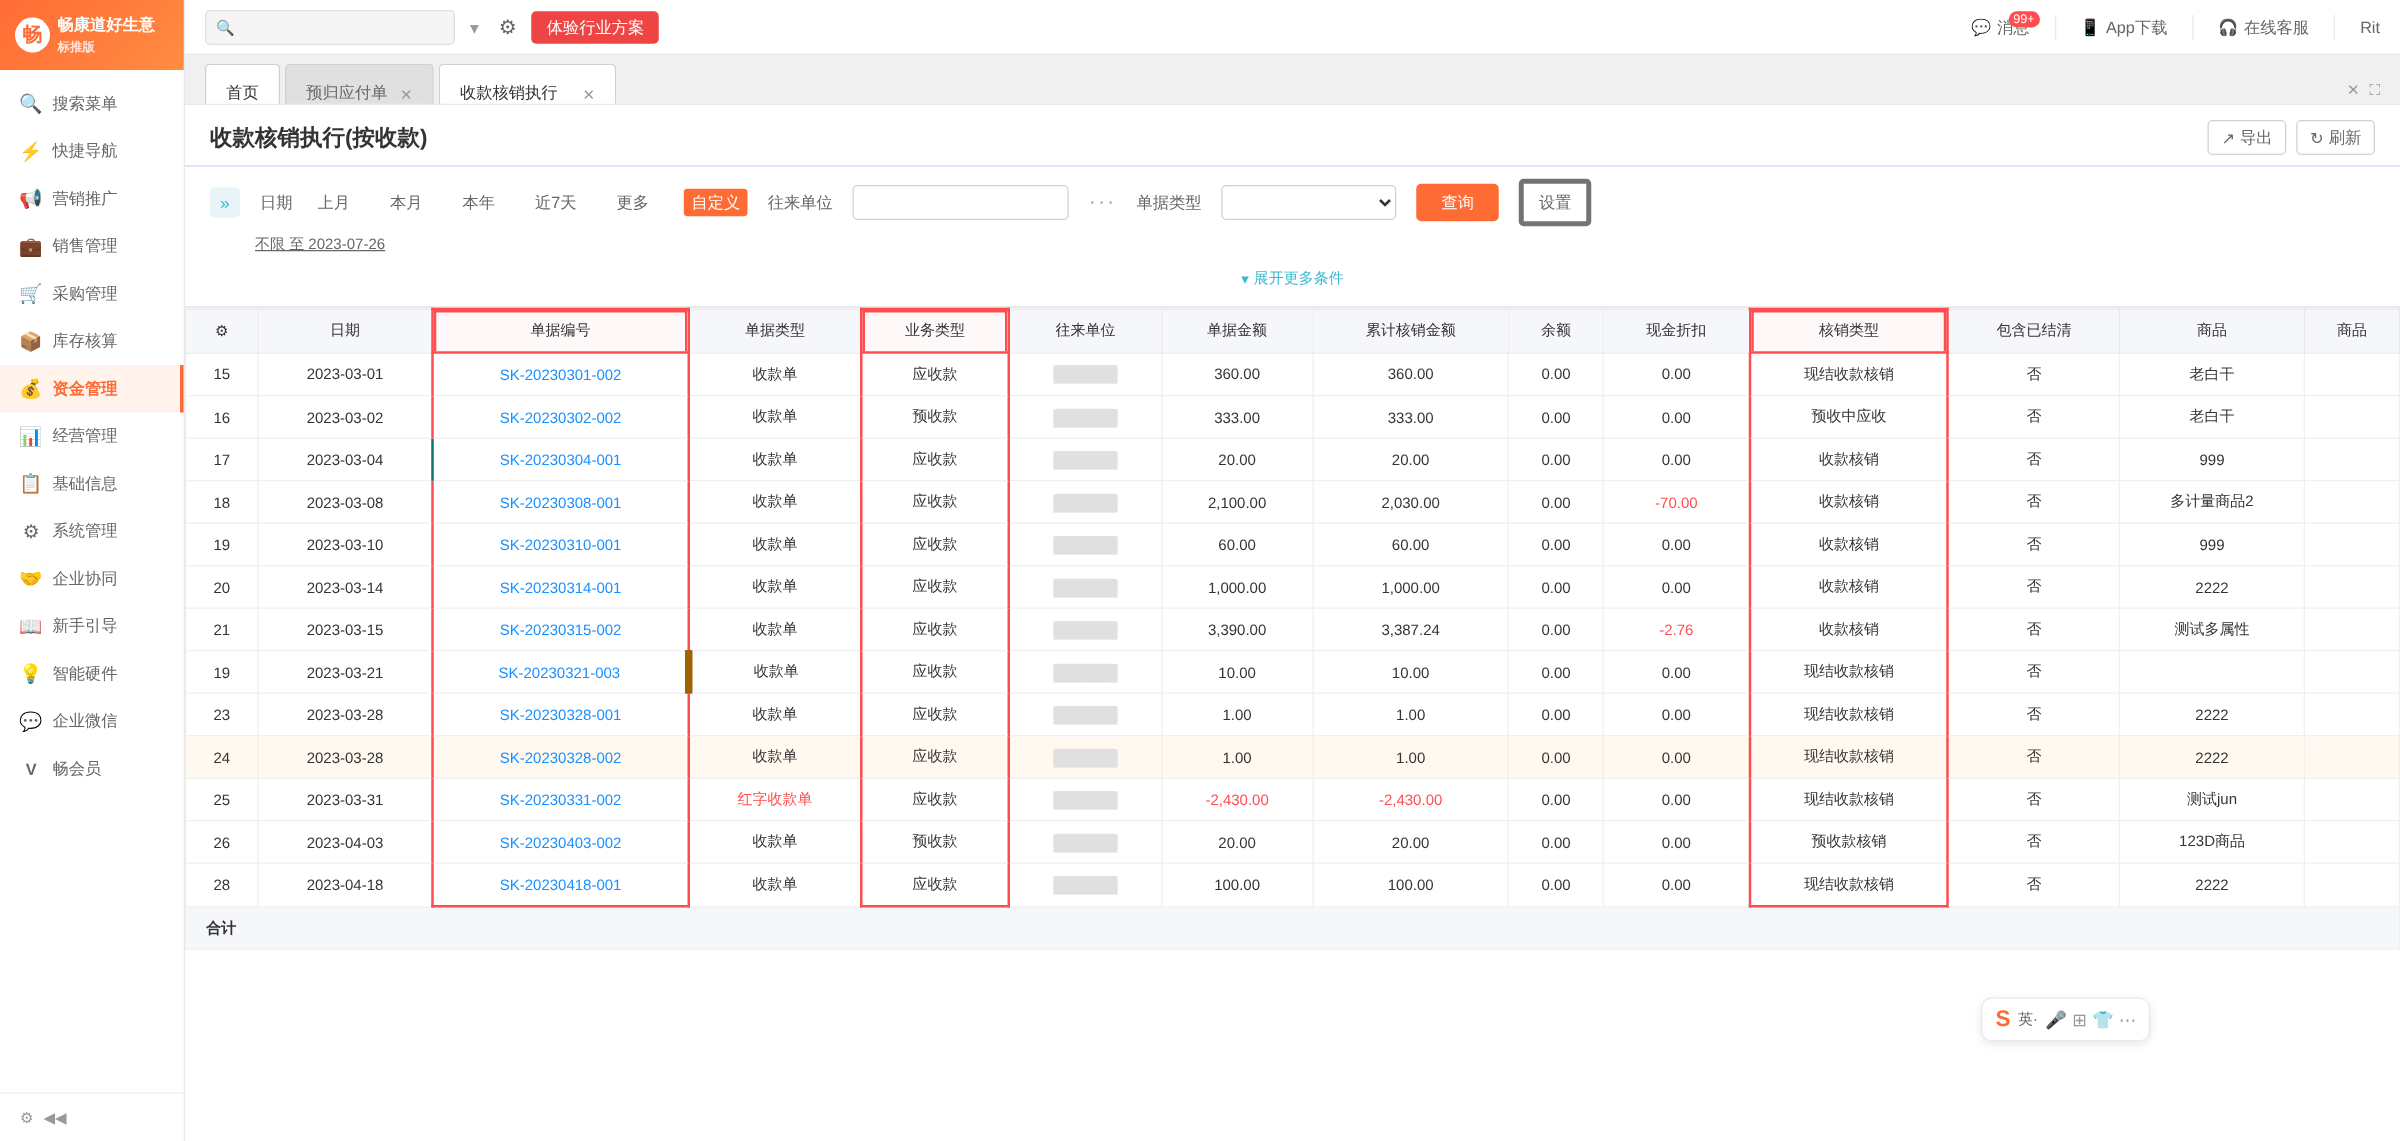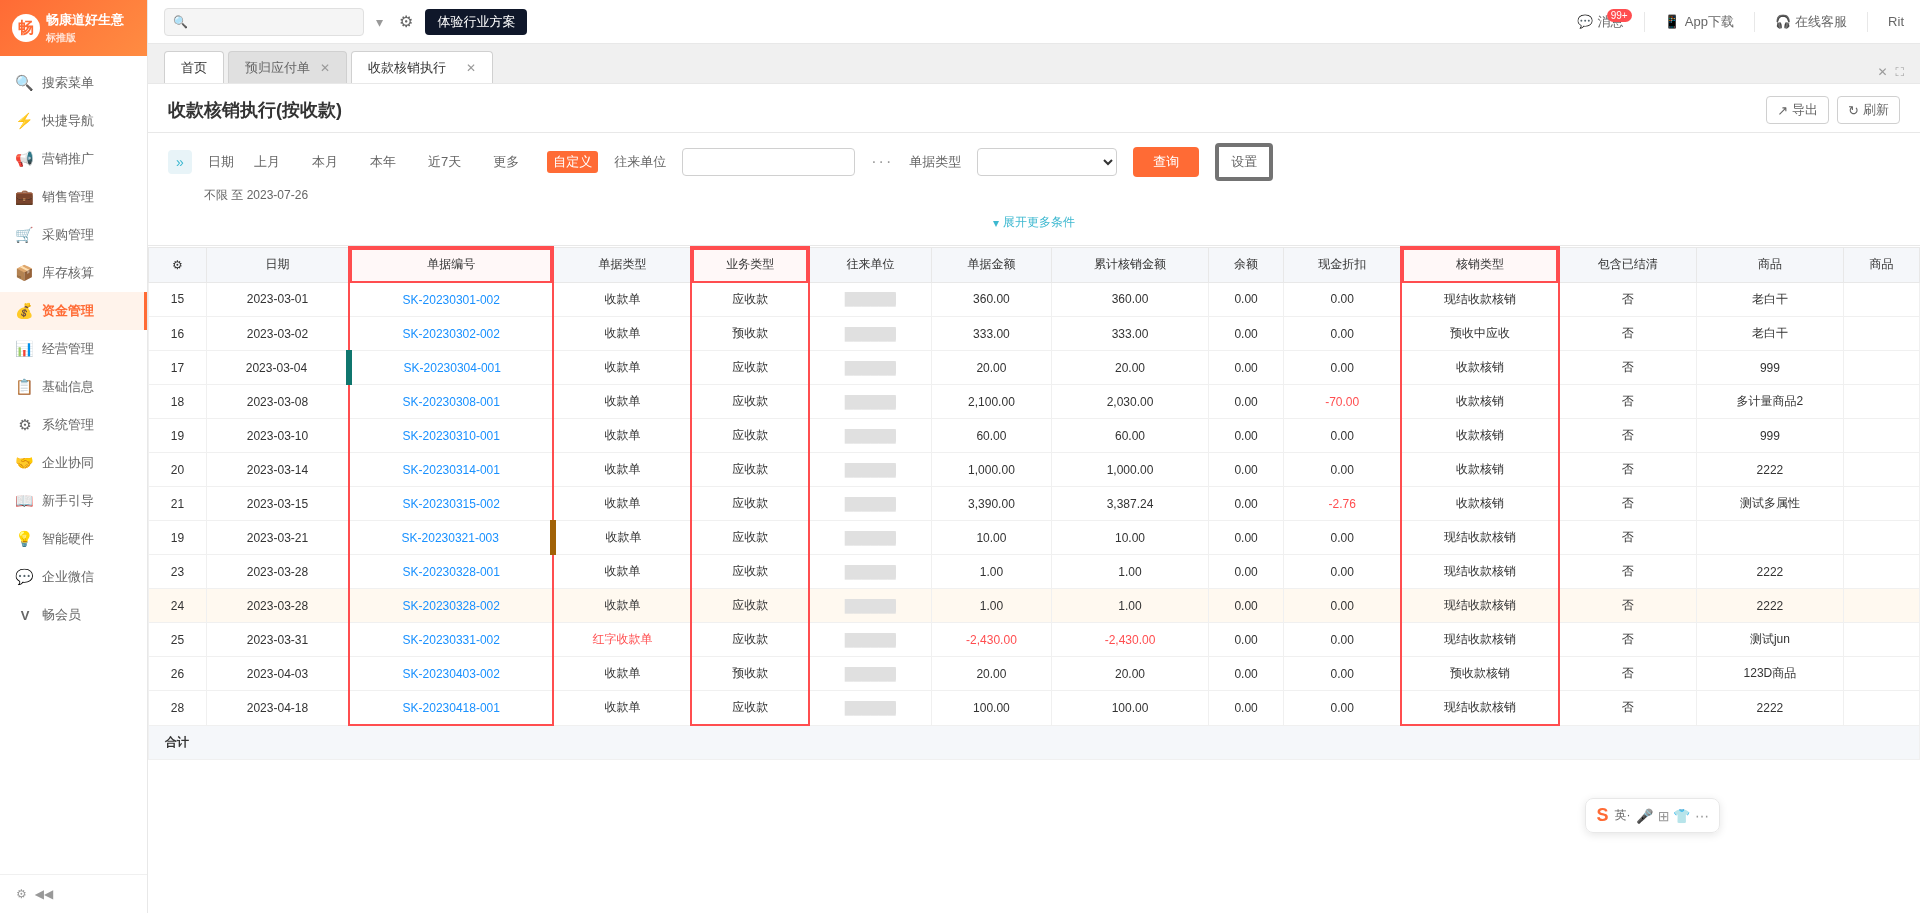--- a/index.html
+++ b/index.html
@@ -17,32 +17,32 @@
     .sidebar-bottom { padding: 12px 16px; display: flex; align-items: center; gap: 8px; color: #999; border-top: 1px solid #f0f0f0; }
 
     
     .main { flex: 1; display: flex; flex-direction: column; height: 100%; overflow: hidden; }
 
     
     .topbar { height: 44px; background: #fff; border-bottom: 1px solid #e8e8e8; display: flex; align-items: center; padding: 0 16px; gap: 12px; }
     .topbar-search { flex: 1; max-width: 200px; background: #f5f5f5; border: 1px solid #e0e0e0; border-radius: 4px; height: 28px; padding: 0 8px; display: flex; align-items: center; color: #ccc; font-size: 12px; }
     .topbar-chevron { color: #999; font-size: 14px; cursor: pointer; }
     .topbar-gear { color: #666; font-size: 16px; cursor: pointer; margin-left: 4px; }
-    .topbar-industry-btn { background: #0f172a; color: white; border: none; border-radius: 4px; padding: 4px 12px; font-size: 13px; cursor: pointer; }
+    .topbar-industry-btn { background: #ef4444; color: white; border: none; border-radius: 4px; padding: 4px 12px; font-size: 13px; cursor: pointer; }
     .topbar-spacer { flex: 1; }
     .topbar-msg { display: flex; align-items: center; gap: 4px; color: #666; font-size: 13px; cursor: pointer; position: relative; }
     .msg-badge { background: #ff4d4f; color: white; font-size: 10px; border-radius: 8px; padding: 1px 4px; position: absolute; top: -4px; right: -8px; }
     .topbar-divider { width: 1px; height: 20px; background: #e8e8e8; margin: 0 8px; }
     .topbar-app { display: flex; align-items: center; gap: 4px; color: #666; font-size: 13px; cursor: pointer; }
     .topbar-service { display: flex; align-items: center; gap: 4px; color: #666; font-size: 13px; cursor: pointer; }
     .topbar-user { color: #666; font-size: 13px; }
 
     
     .tabbar { height: 40px; background: #f0f0f0; display: flex; align-items: flex-end; padding: 0 16px; border-bottom: 1px solid #e8e8e8; }
-    .tab { height: 32px; padding: 0 16px; display: flex; align-items: center; gap: 6px; background: #e0e0e0; border-radius: 4px 4px 0 0; color: #666; font-size: 13px; cursor: pointer; margin-right: 4px; border: 1px solid #d0d0d0; border-bottom: none; margin-top: 17px; }
+    .tab { height: 32px; padding: 0 16px; display: flex; align-items: flex-end; gap: 6px; background: #e0e0e0; border-radius: 4px 4px 0 0; color: #666; font-size: 13px; cursor: pointer; margin-right: 4px; border: 1px solid #d0d0d0; border-bottom: none; margin-top: 17px; }
     .tab.home { background: #fff; color: #333; font-weight: 500; }
     .tab.active { background: #fff; color: #333; font-weight: 500; gap: 16px; }
     .tab .close-x { color: #999; font-size: 12px; margin-left: 4px; }
     .tabbar-spacer { flex: 1; }
     .tabbar-controls { display: flex; align-items: center; gap: 8px; padding-bottom: 4px; color: #999; }
 
     
     .page-content { flex: 1; overflow: hidden; display: flex; flex-direction: column; background: #1d4ed8; }
 
     
@@ -260,21 +260,21 @@
         </div>
         <span class="filter-label">往来单位</span>
         <input class="filter-input" type="text" style="">
         <span class="filter-dots">···</span>
         <span class="filter-label">单据类型</span>
         <select class="filter-select"></select>
         <button class="btn-query">查询</button>
         <button class="btn-settings">设置</button>
       </div>
       <div style="display:flex; align-items:center; gap:8px; margin-top:2px; margin-left:36px;">
-        <span class="date-range" style="color:#666;font-size:12px;">不限 至 2023-07-26</span>
+        <span class="date-range" style="color:#666;font-size:12px;text-decoration:underline;">不限 至 2023-07-26</span>
       </div>
       <div class="expand-conditions" style="margin-top:6px;">
         <span>▾</span>
         <span>展开更多条件</span>
       </div>
     </div>
 
     <div class="table-area">
       <table>
         <thead>
@@ -328,21 +328,21 @@
     <td>0.00</td>
     <td>0.00</td>
     <td style="border-left:2px solid #ff4d4f; border-right:2px solid #ff4d4f;">预收中应收</td>
     <td>否</td>
     <td>老白干</td>
     <td></td>
   </tr>
             <tr>
     <td>17</td>
     <td>2023-03-04</td>
-    <td style="border-left:6px solid #0f766e; border-right:2px solid #ff4d4f;margin-left:36px;">
+    <td style="border-left:2px solid #0f766e; border-right:2px solid #ff4d4f;margin-left:36px;">
       <a class="link">SK-20230304-001</a>
     </td>
     <td>收款单</td>
     <td style="border-left:2px solid #ff4d4f; border-right:2px solid #ff4d4f;">应收款</td>
     <td><span style="background:#e0e0e0; color:#e0e0e0; border-radius:3px;">██████</span></td>
     <td>20.00</td>
     <td>20.00</td>
     <td>0.00</td>
     <td>0.00</td>
     <td style="border-left:2px solid #ff4d4f; border-right:2px solid #ff4d4f;">收款核销</td>

